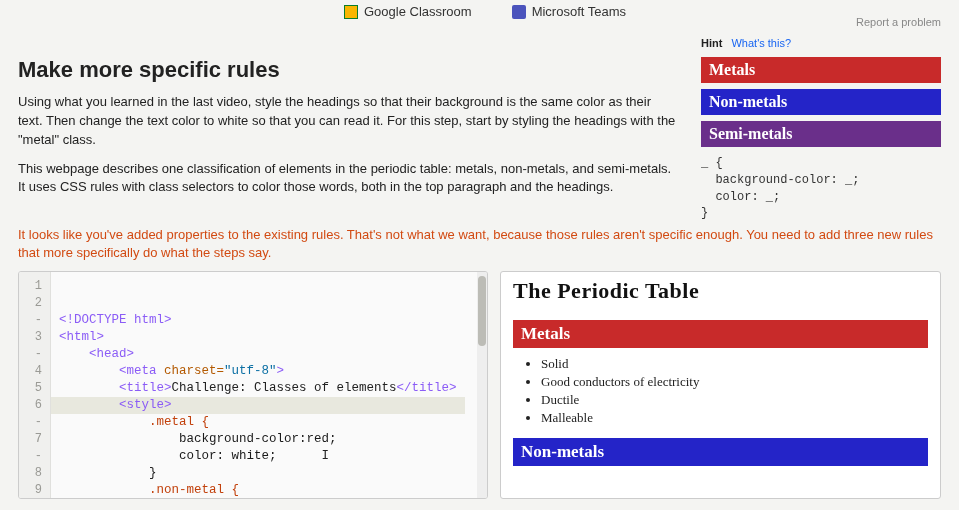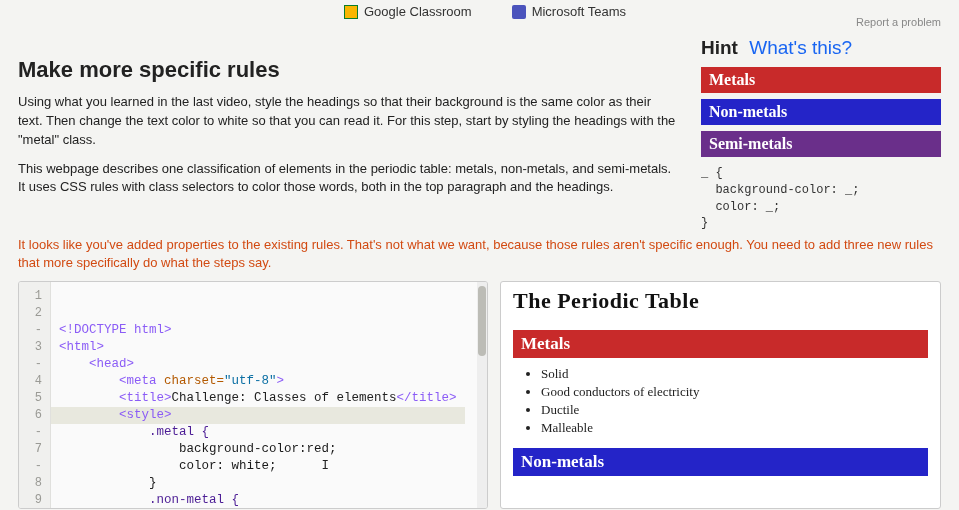--- a/index.html
+++ b/index.html
@@ -26,21 +26,21 @@
 
   .report { position:absolute; top:16px; right:18px; font-size:11px; color:#888; }
 
   .main { display:flex; padding: 16px 18px 0 18px; gap: 24px; }
   .left { flex: 1; margin-top: 20px; }
   .right { width: 240px; }
 
   h1.title { font-size: 22px; font-weight:700; margin-bottom:10px; }
   p.para { font-size: 13px; line-height:1.45; margin-bottom:10px; }
 
-  .hint-row { font-size:19px; margin-bottom:8px; }
+  .hint-row { font-size:11px; margin-bottom:8px; }
   .hint-row .hint-label { font-weight:700; color:#222; margin-right:6px; }
   .hint-row .hint-link { color:#1865f2; }
 
   .pill { color:#fff; font-family: Georgia, 'Times New Roman', serif; font-weight:700; font-size:16px; padding:4px 8px; margin-bottom:6px; }
   .pill.red { background:#c82a2a; }
   .pill.blue { background:#2424c8; }
   .pill.purple { background:#6a2f8a; }
 
   .code-hint { font-family: "Courier New", monospace; font-size:12px; color:#333; margin-top:8px; line-height:1.4; white-space:pre; }
 
@@ -66,21 +66,21 @@
     font-size:12px;
     line-height:17px;
     user-select:none;
     border-right:1px solid #e0e0dd;
     width:32px;
   }
   .codearea { padding:6px 8px; line-height:17px; white-space:pre; position:relative; }
   .kw-tag { color:#8b5cf6; }
   .kw-attr { color:#b35900; }
   .kw-str { color:#0b6fa4; }
-  .kw-sel { color:#4c1d95; }
+  .kw-sel { color:#c2410c; }
   .kw-prop { color:#1a1a1a; }
   .kw-val { color:#1a1a1a; }
   .line-hl { position:absolute; left:0; right:0; height:17px; background:#e8e8de; z-index:0; }
   .codearea span, .codearea .ln-content { position:relative; z-index:1; }
   .scrollbar-v { position:absolute; right:0; top:0; bottom:0; width:10px; background:#eee; }
   .scrollbar-thumb { position:absolute; right:1px; top:4px; width:8px; height:70px; background:#bcbcb6; border-radius:4px; }
 
   .preview {
     flex:1;
     background:#fff;

